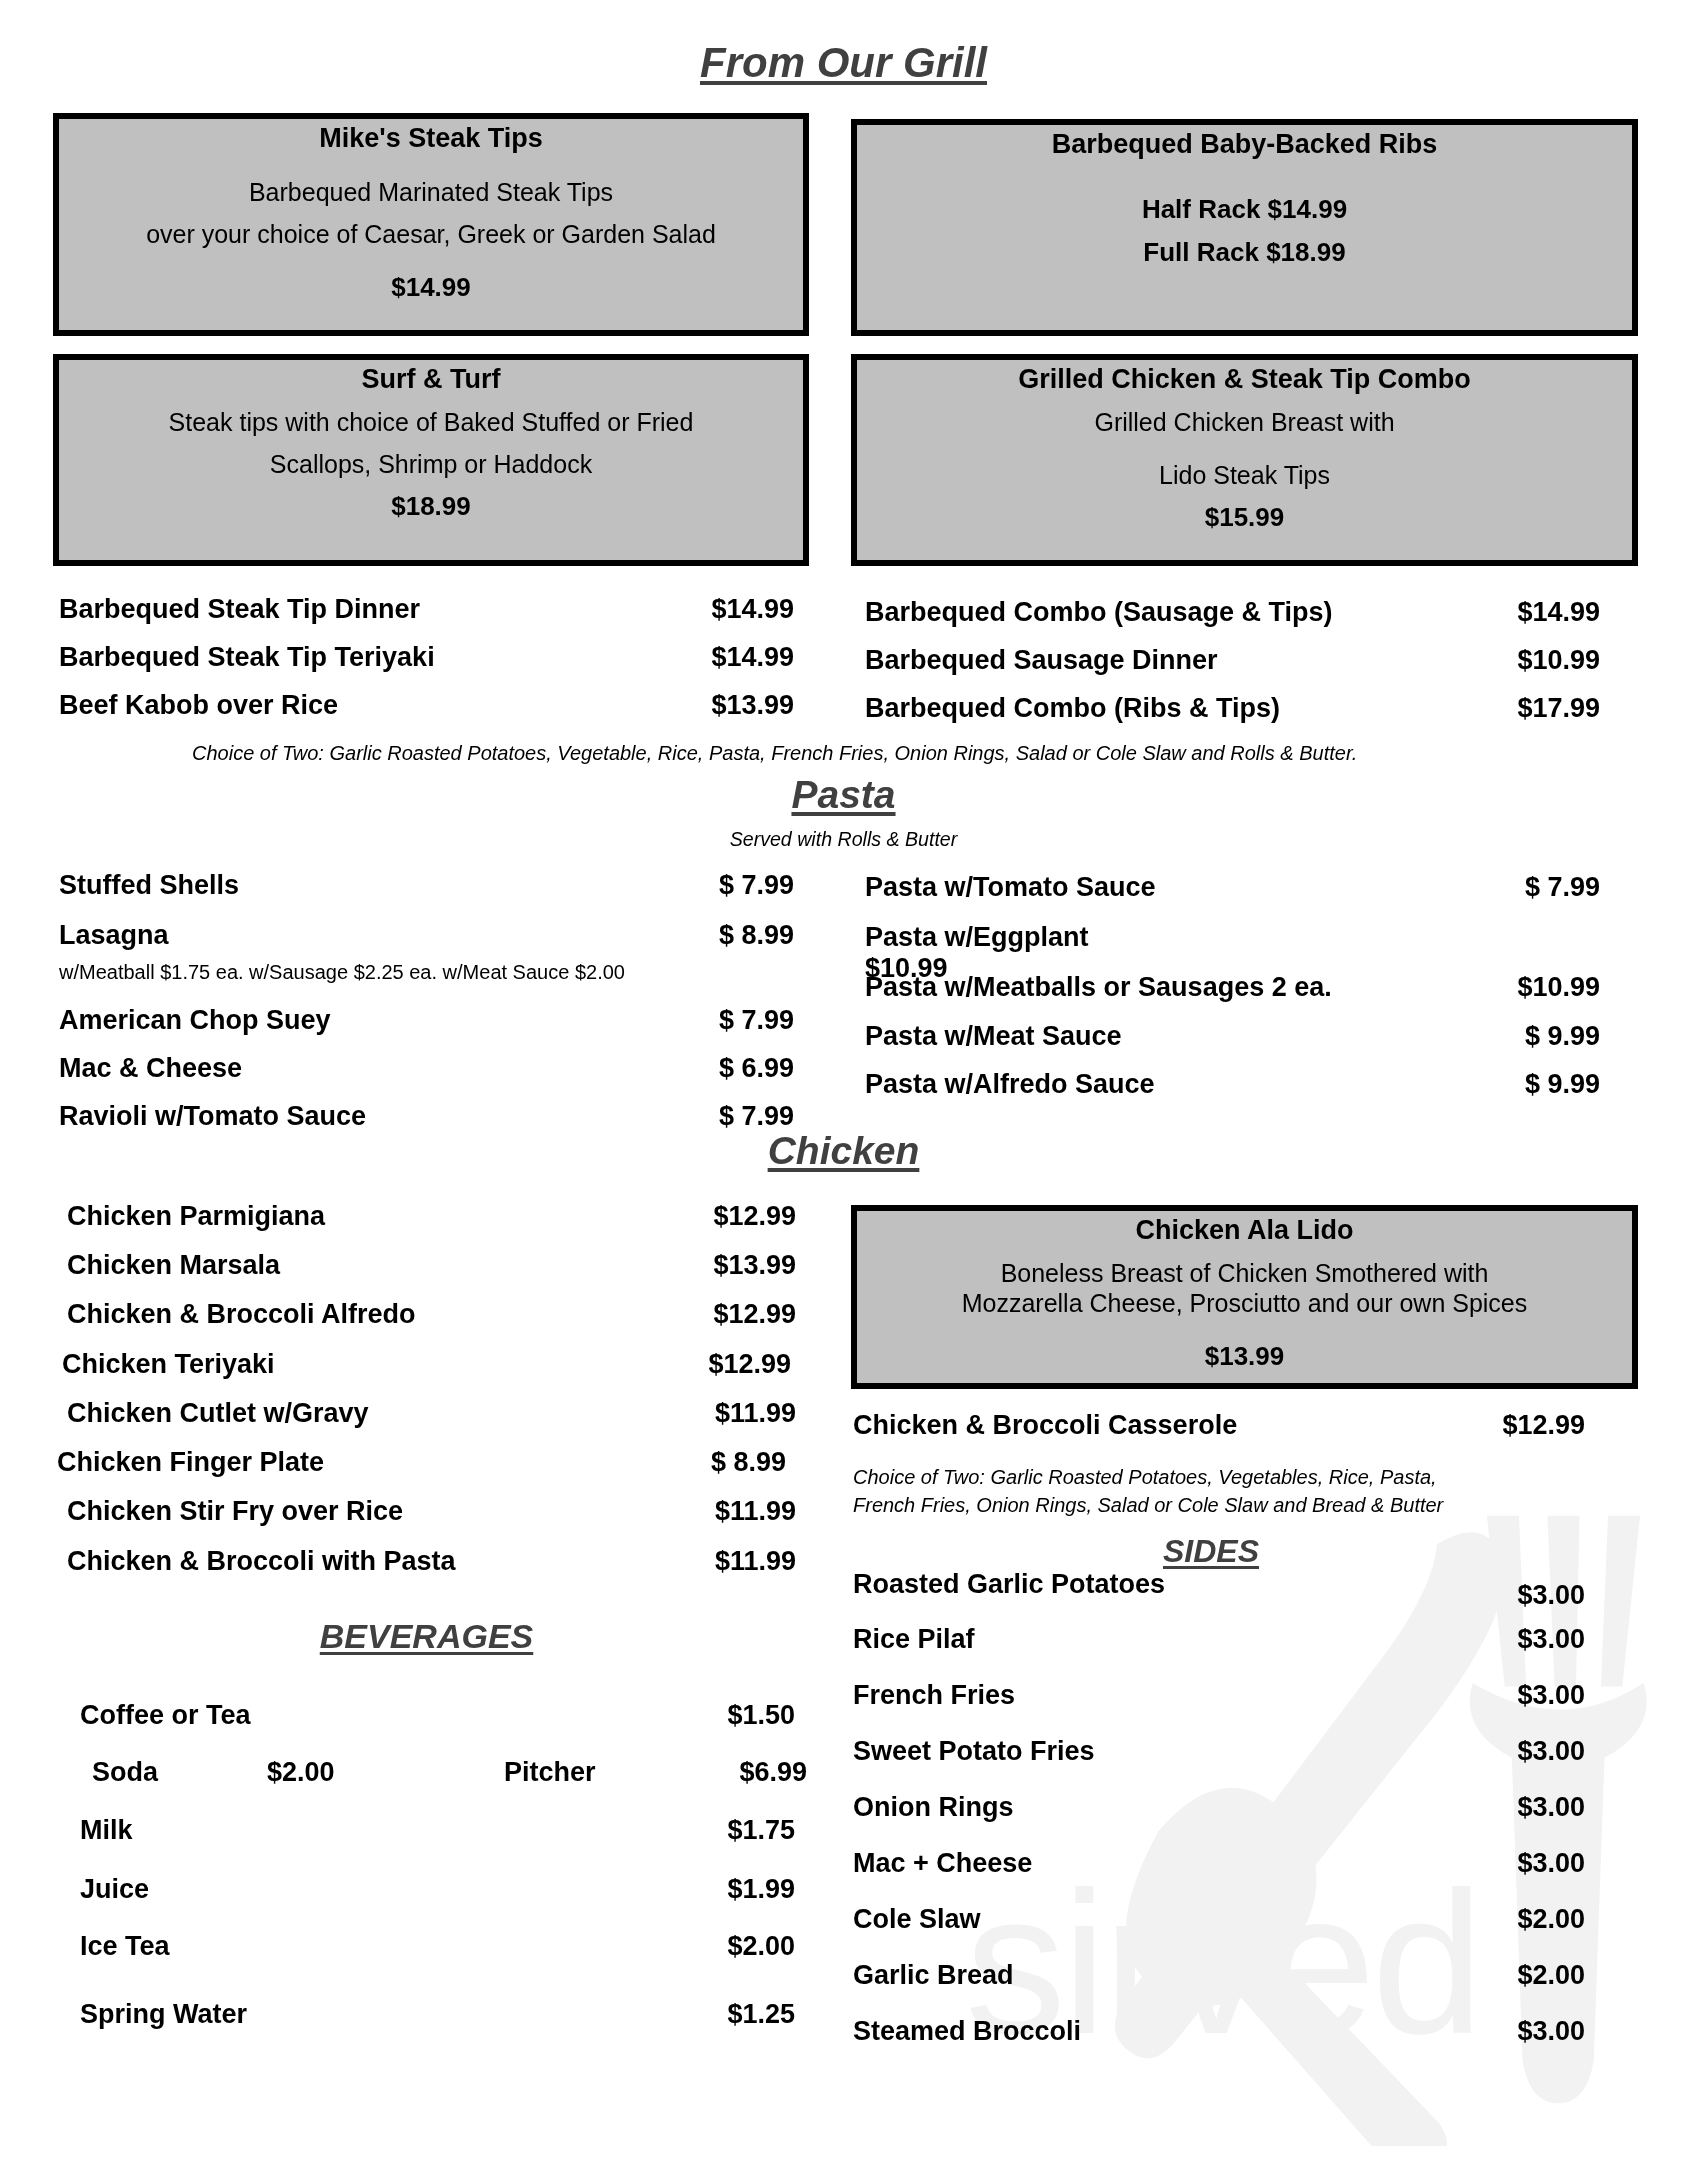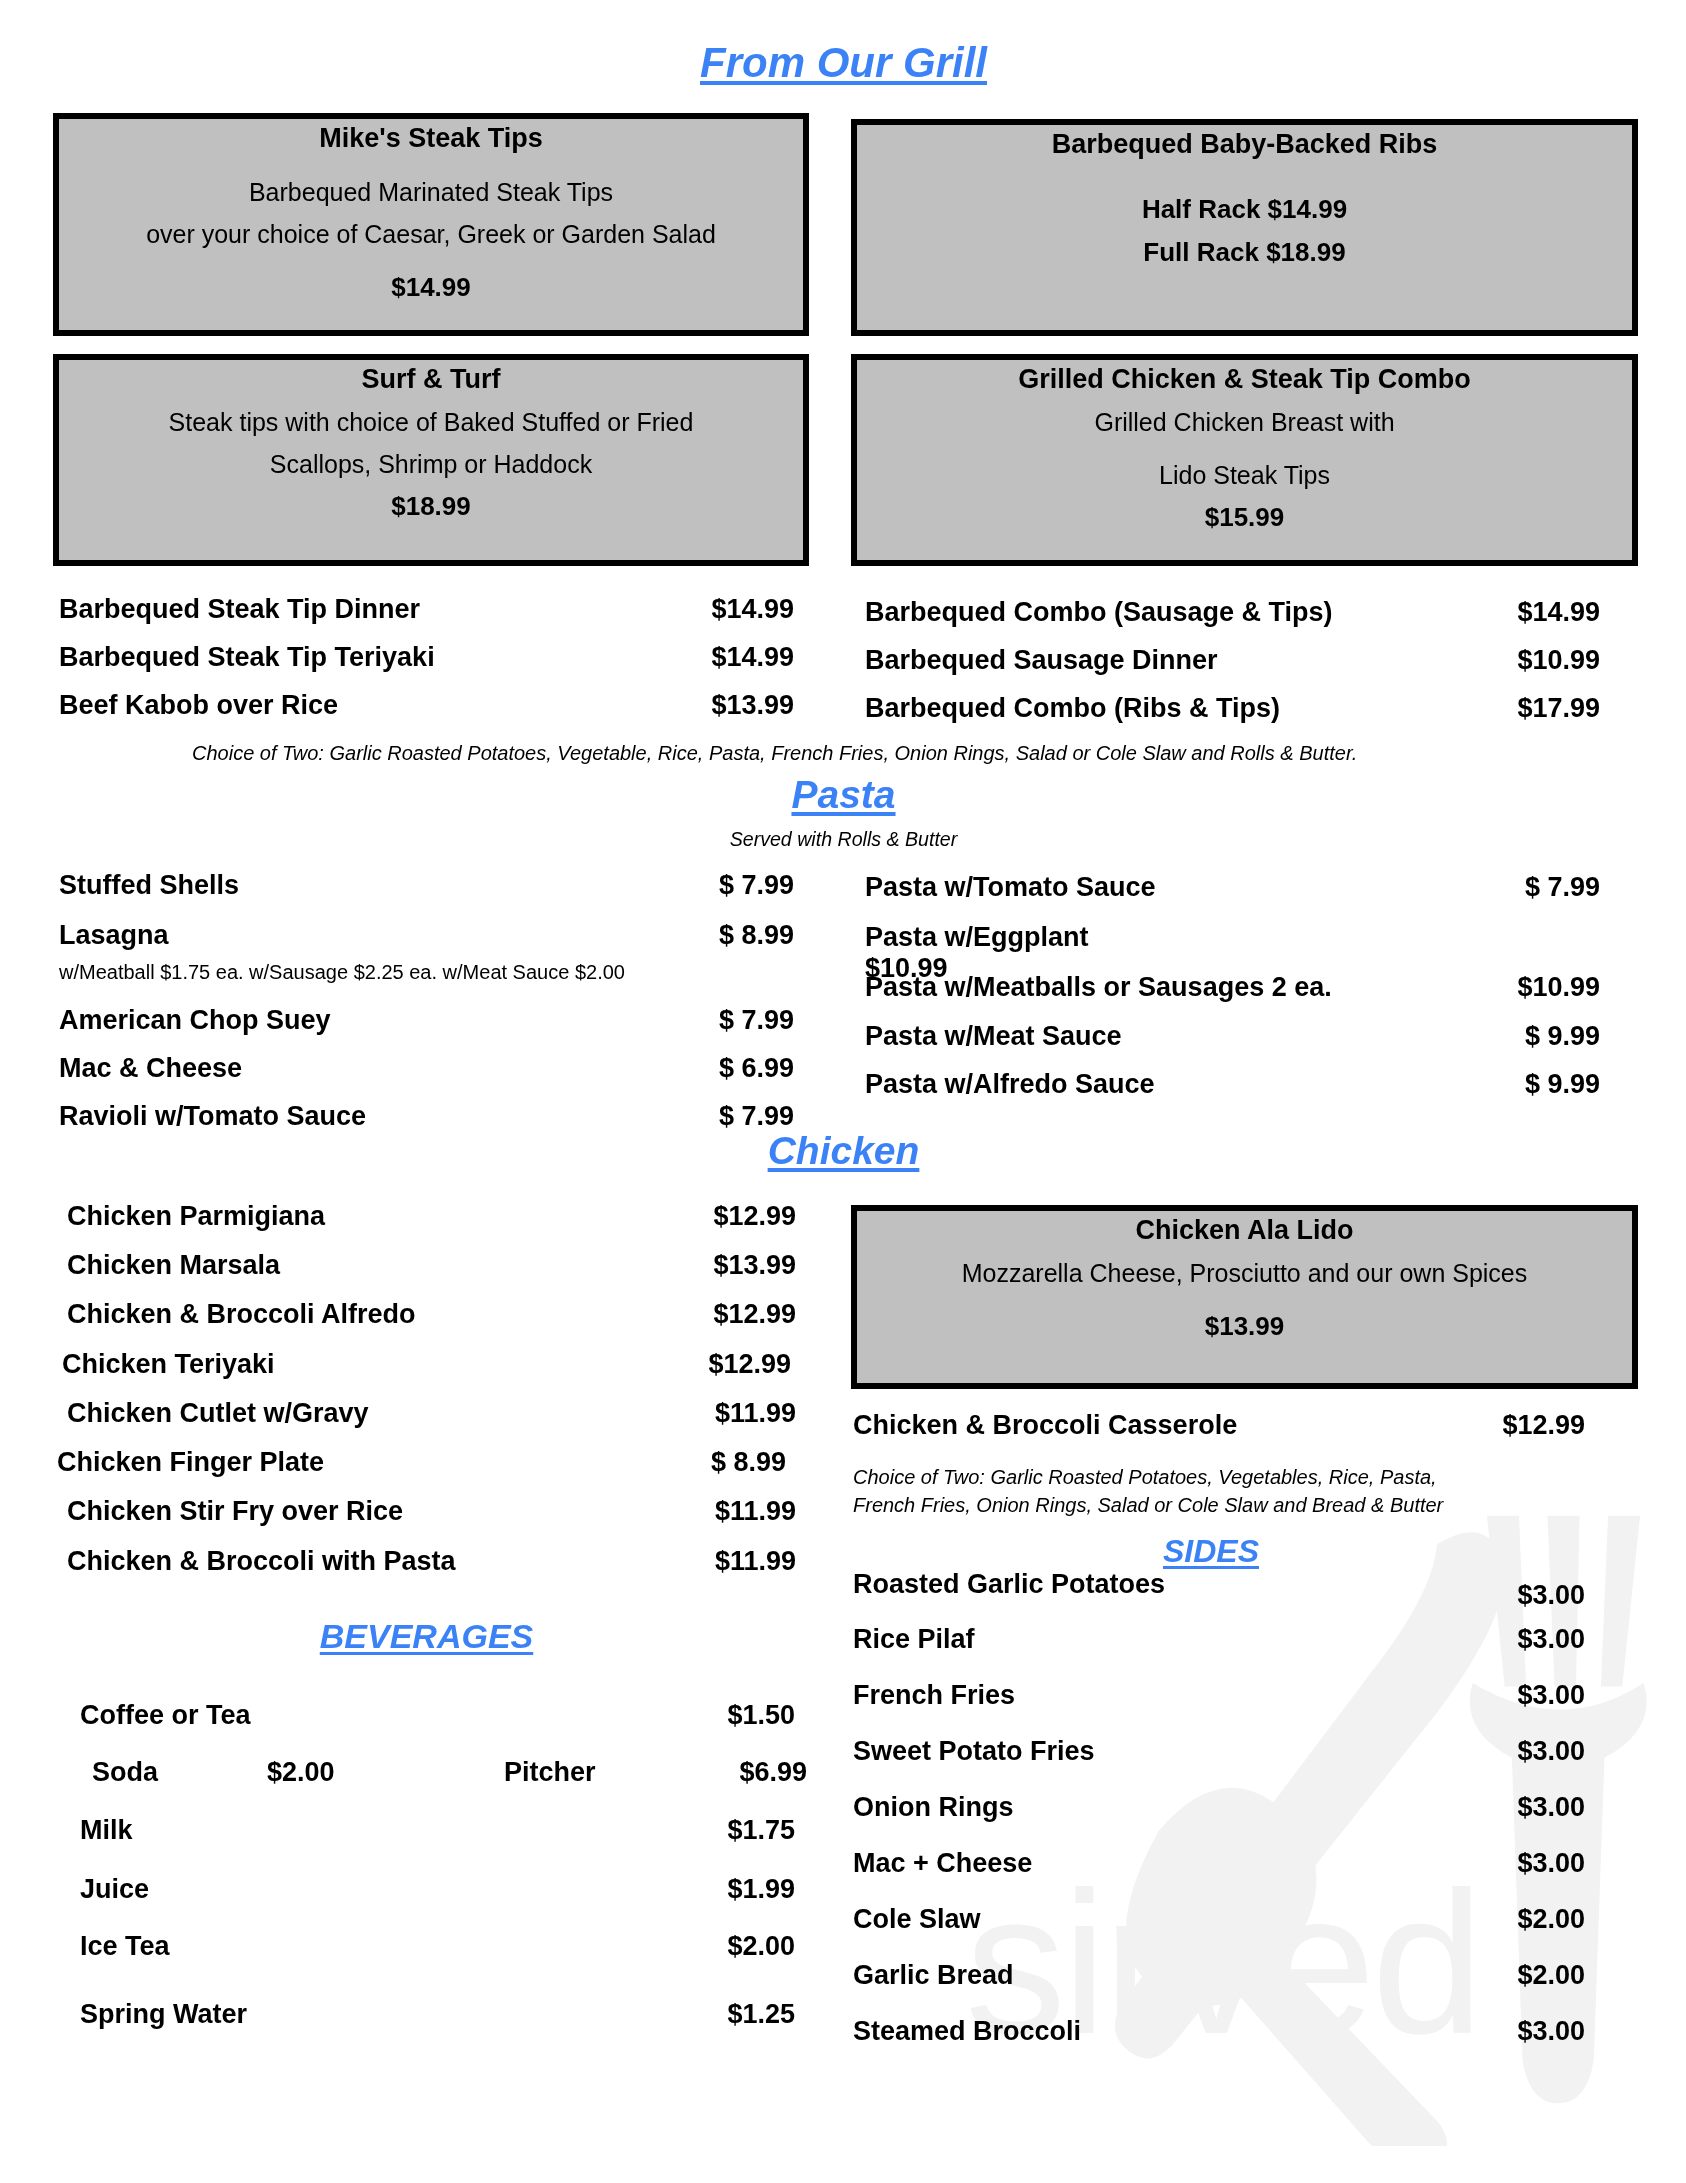--- a/index.html
+++ b/index.html
@@ -40,21 +40,21 @@
     z-index: 0;
     pointer-events: none;
     line-height: 1;
   }
 
   .page { position: relative; z-index: 2; }
 
   
   .section-head {
     text-align: center;
-    color: #3b82f6;
+    color: #404040;
     font-weight: bold;
     font-style: italic;
     text-decoration: underline;
     text-underline-offset: 4px;
     text-decoration-thickness: 4px;
     font-family: "Liberation Sans", sans-serif;
     line-height: 1;
   }
   #hdr-grill   { position:absolute; left:0;    top: 42px;   width: 1687px; font-size: 42px; }
   #hdr-pasta   { position:absolute; left:0;    top: 775px; width: 1687px; font-size: 39px; }
@@ -322,20 +322,21 @@
 </div>
 <div class="row" style="left:67px; top:1546px; width:729px;">
   <span class="nm">Chicken &amp; Broccoli with Pasta</span>
   <span class="gap"></span>
   <span class="pc">$11.99</span>
 </div>
 
 <div class="fbox" id="box-alalido">
   <div class="ttl">Chicken Ala Lido</div>
   <div class="sp8"></div>
+  <div class="ln">Boneless Breast of Chicken Smothered with</div>
   <div class="ln">Mozzarella Cheese, Prosciutto and our own Spices</div>
   <div class="sp16"></div>
   <div class="pr">$13.99</div>
 </div>
 
 <div class="row" style="left:853px; top:1410px; width:732px;">
   <span class="nm">Chicken &amp; Broccoli Casserole</span>
   <span class="gap"></span>
   <span class="pc">$12.99</span>
 </div>

